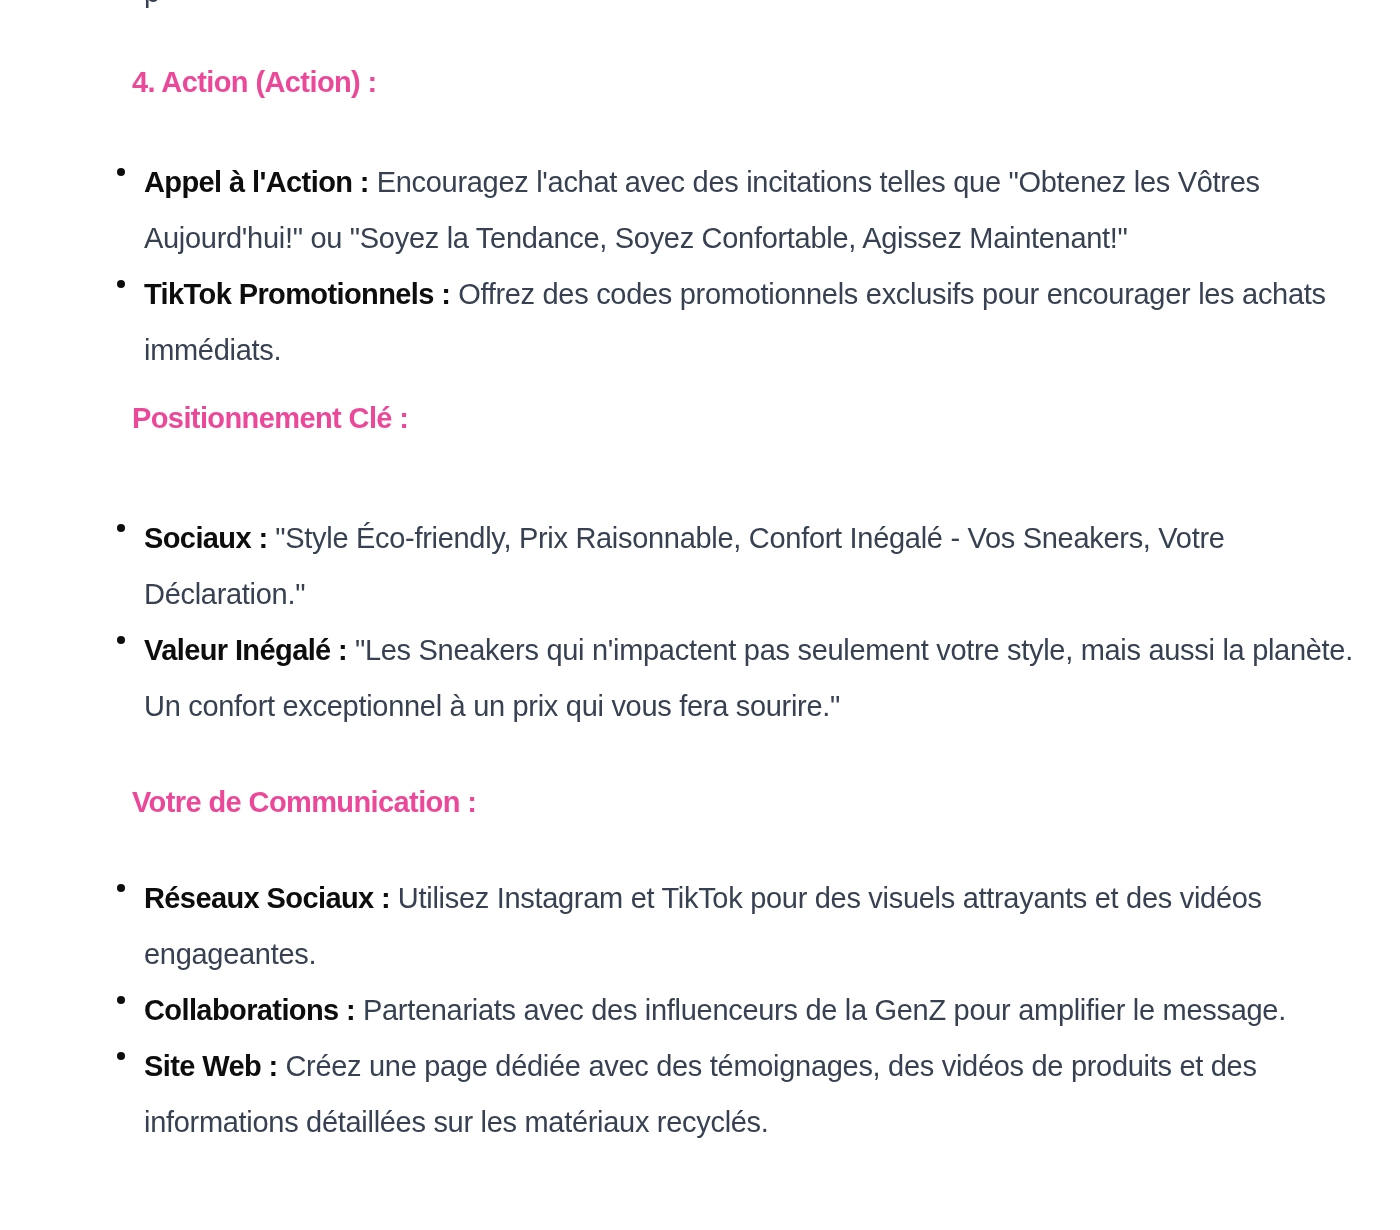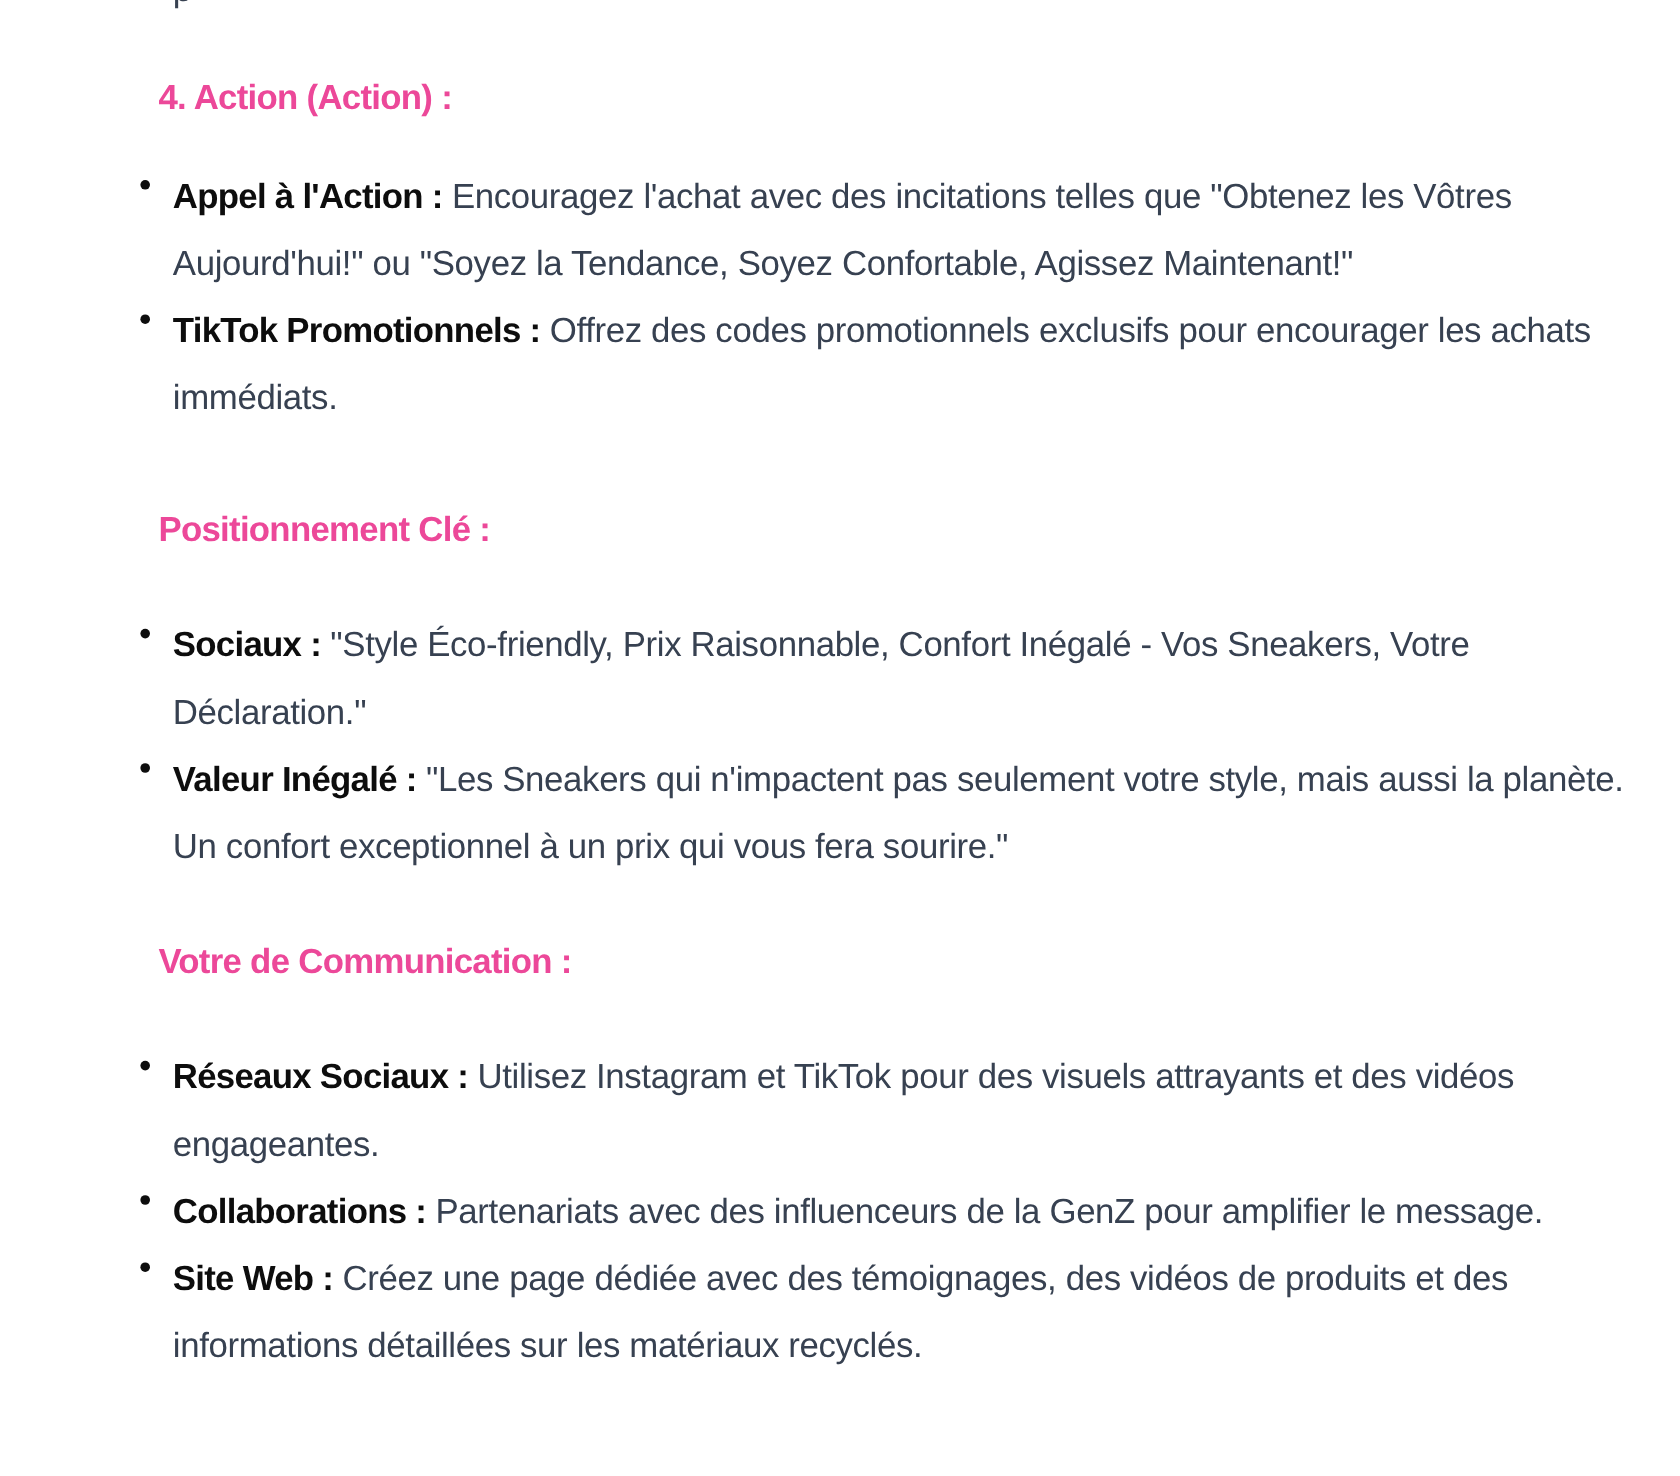--- a/index.html
+++ b/index.html
@@ -75,34 +75,34 @@
     }
   </style>
 </head>
 <body>
 
 <div class="doc">
 
   <div class="cutoff">p</div>
 
   <h3 class="heading" style="top:62px;">4. Action (Action) :</h3>
-  <ul class="items" style="top:136px;">
+  <ul class="items" style="top:154px;">
     <li>
       <span class="bullet"></span>
       <span class="term">Appel à l'Action :</span>
       <span class="desc">Encouragez l'achat avec des incitations telles que "Obtenez les Vôtres Aujourd'hui!" ou "Soyez la Tendance, Soyez Confortable, Agissez Maintenant!"</span>
     </li>
     <li>
       <span class="bullet"></span>
       <span class="term">TikTok Promotionnels :</span>
       <span class="desc">Offrez des codes promotionnels exclusifs pour encourager les achats immédiats.</span>
     </li>
   </ul>
 
-  <h3 class="heading" style="top:422px;">Positionnement Clé :</h3>
+  <h3 class="heading" style="top:398px;">Positionnement Clé :</h3>
   <ul class="items" style="top:510px;">
     <li>
       <span class="bullet"></span>
       <span class="term">Sociaux :</span>
       <span class="desc">"Style Éco-friendly, Prix Raisonnable, Confort Inégalé - Vos Sneakers, Votre Déclaration."</span>
     </li>
     <li>
       <span class="bullet"></span>
       <span class="term">Valeur Inégalé :</span>
       <span class="desc">"Les Sneakers qui n'impactent pas seulement votre style, mais aussi la planète. Un confort exceptionnel à un prix qui vous fera sourire."</span>

